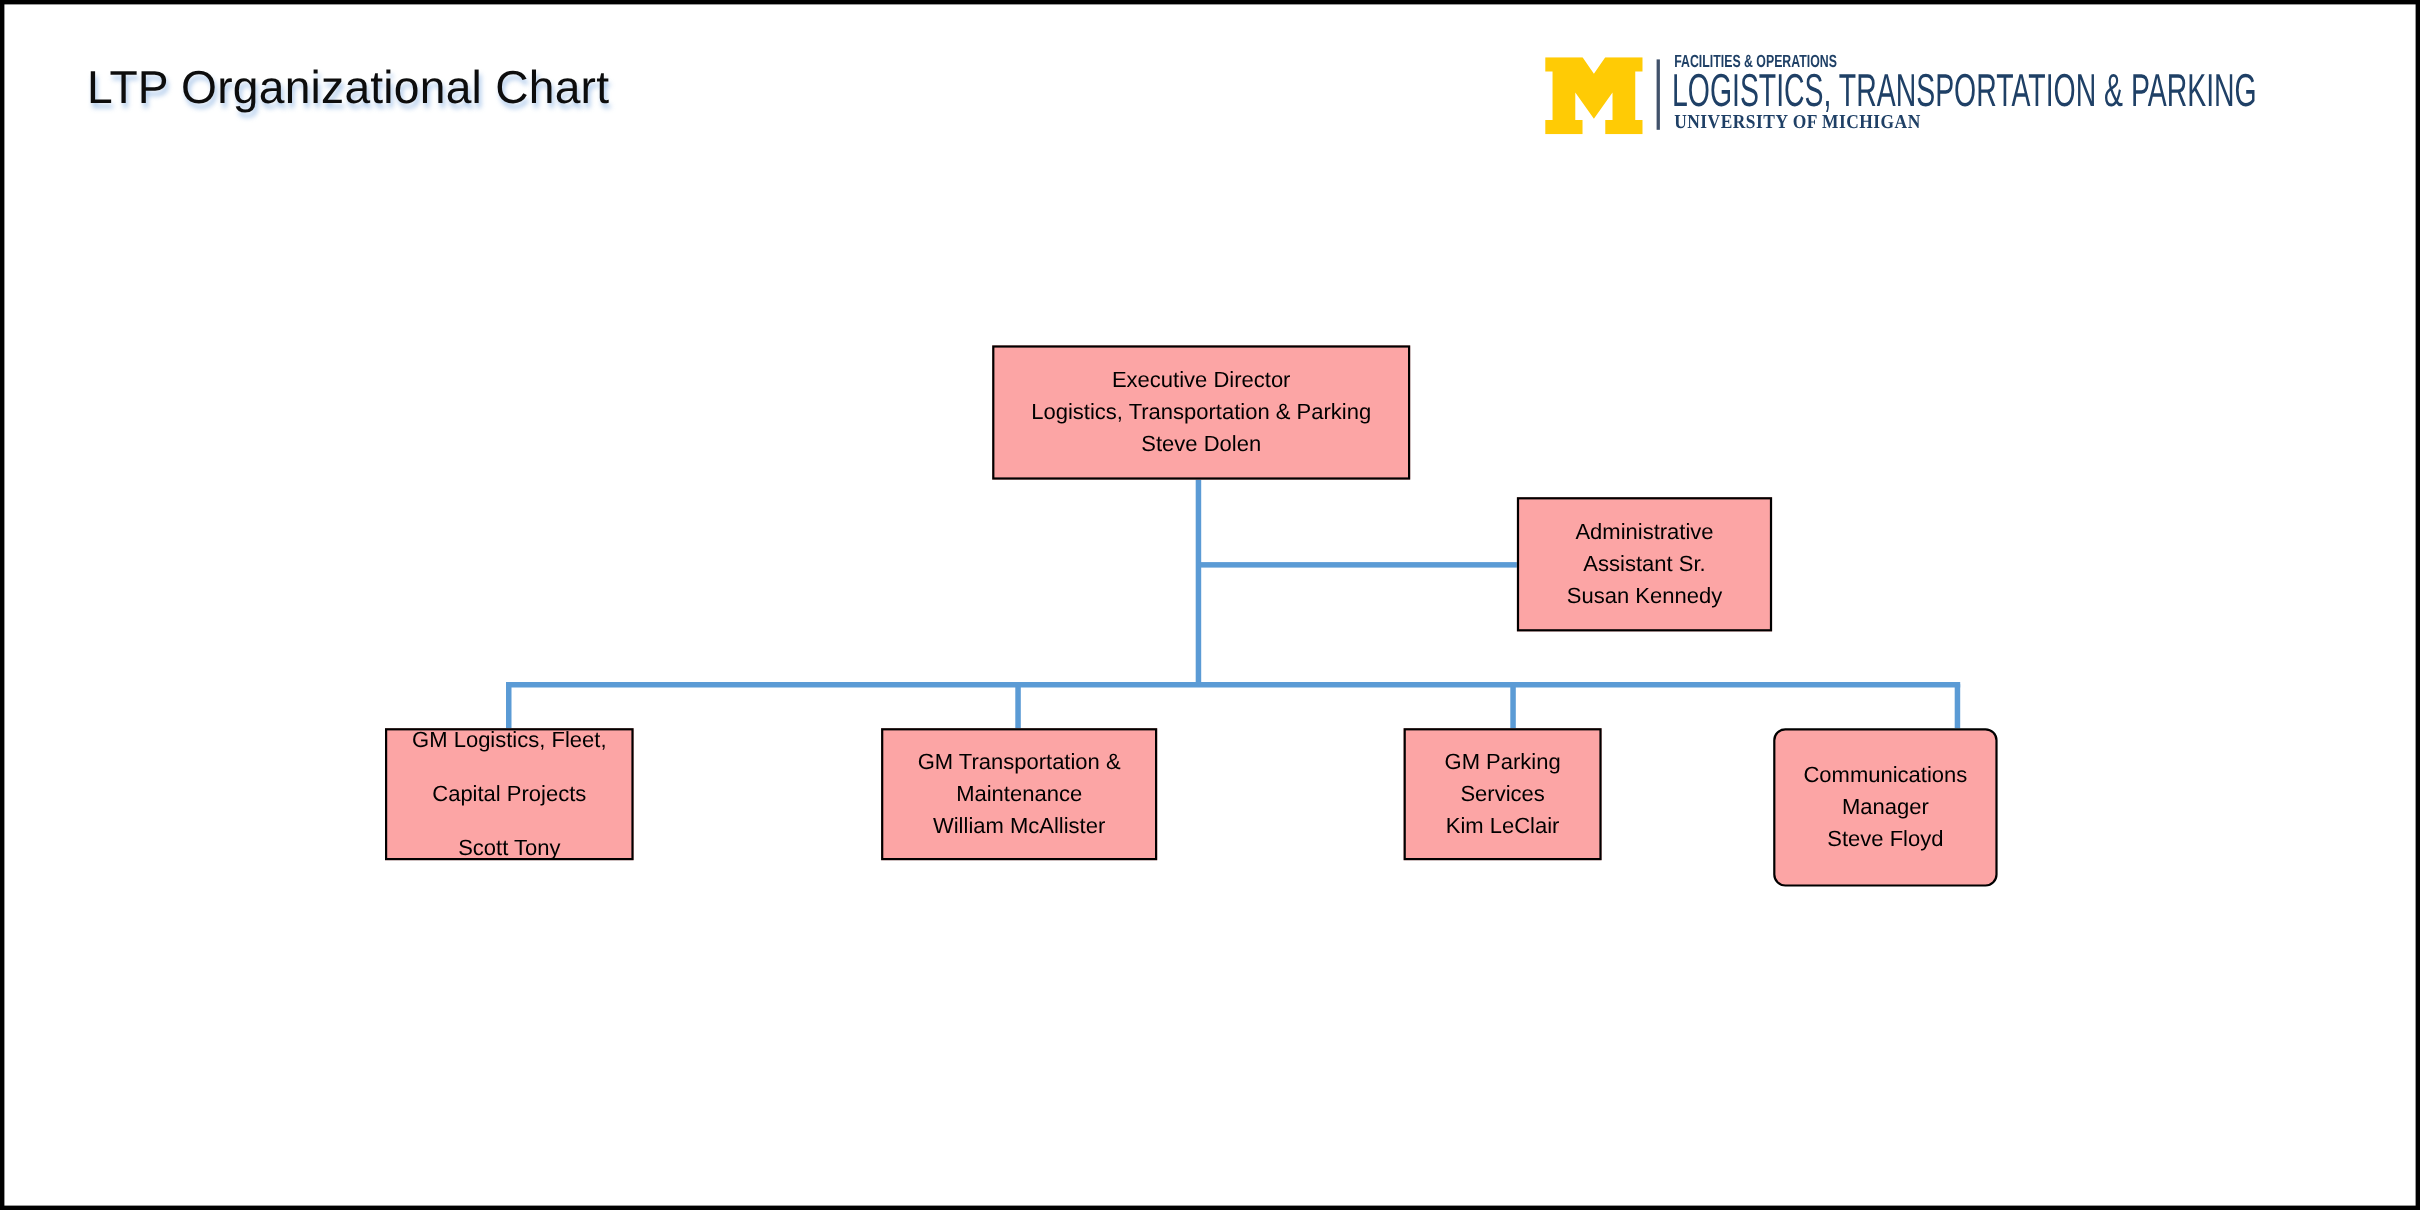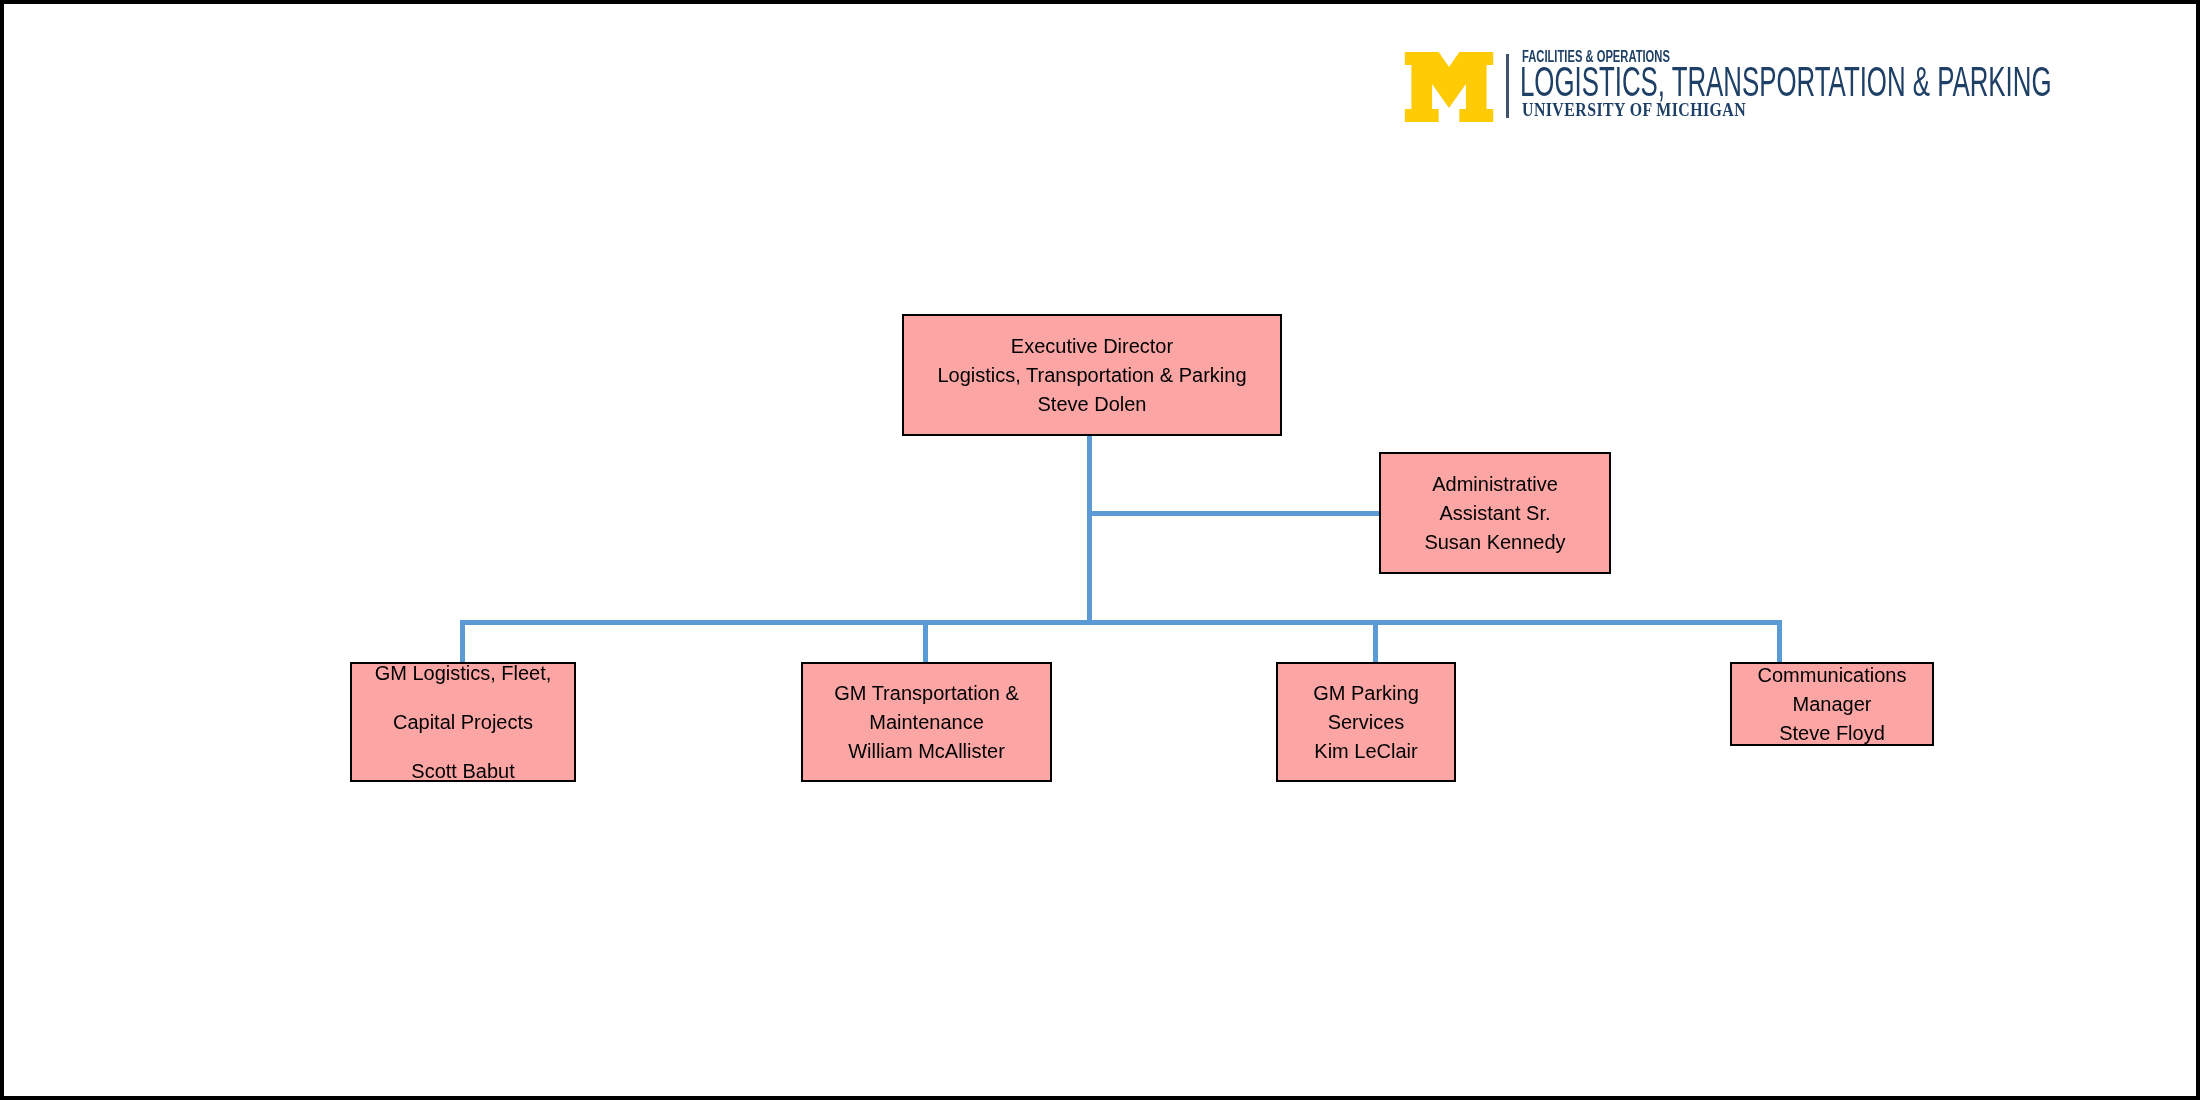--- a/index.html
+++ b/index.html
@@ -60,28 +60,29 @@
     display:flex;flex-direction:column;
     justify-content:center;align-items:center;
     text-align:right;
     font-size:20px;line-height:29px;color:#000000;
   }
   .box-exec {left:898px; top:310px;width:380px;height:122px;}
   .box-admin{left:1375px;top:448px;width:232px;height:122px;}
   .box-gm1  {left:346px; top:658px;width:226px;height:120px;gap:20px;}
   .box-gm2  {left:797px; top:658px;width:251px;height:120px;}
   .box-gm3  {left:1272px;top:658px;width:180px;height:120px;}
-  .box-gm4  {left:1726px;top:658px;width:204px;height:84px;}
+  .box-gm4  {left:1608px;top:658px;width:204px;height:144px;border-radius:11px;}
   .org-line{white-space:nowrap;}
 </style>
 </head>
 <body>
 
 <div class="page">
 
+  <div class="page-title">LTP Organizational Chart</div>
 
   <svg class="logo-m" viewBox="0 0 200 140" preserveAspectRatio="none" aria-hidden="true">
     <path fill="#FFCB05" d="M6,0 L78,0 L100,30 L122,0 L194,0 L194,26 L180,26 L180,114 L194,114 L194,140 L122,140 L122,114 L136,114 L136,64 L100,112 L64,64 L64,114 L78,114 L78,140 L6,140 L6,114 L20,114 L20,26 L6,26 Z"></path>
   </svg>
   <div class="logo-sep"></div>
   <div class="logo-division">FACILITIES &amp; OPERATIONS</div>
   <div class="logo-department">LOGISTICS, TRANSPORTATION &amp; PARKING</div>
   <div class="logo-institution">UNIVERSITY OF MICHIGAN</div>
 
   <div class="conn conn-exec-drop"></div>
@@ -100,21 +101,21 @@
 
   <div class="org-box box-admin">
     <span class="org-line">Administrative</span>
     <span class="org-line">Assistant Sr.</span>
     <span class="org-line">Susan Kennedy</span>
   </div>
 
   <div class="org-box box-gm1">
     <span class="org-line">GM Logistics, Fleet,</span>
     <span class="org-line">Capital Projects</span>
-    <span class="org-line">Scott Babut</span>
+    <span class="org-line">Scott Tony</span>
   </div>
 
   <div class="org-box box-gm2">
     <span class="org-line">GM Transportation &amp;</span>
     <span class="org-line">Maintenance</span>
     <span class="org-line">William McAllister</span>
   </div>
 
   <div class="org-box box-gm3">
     <span class="org-line">GM Parking</span>

